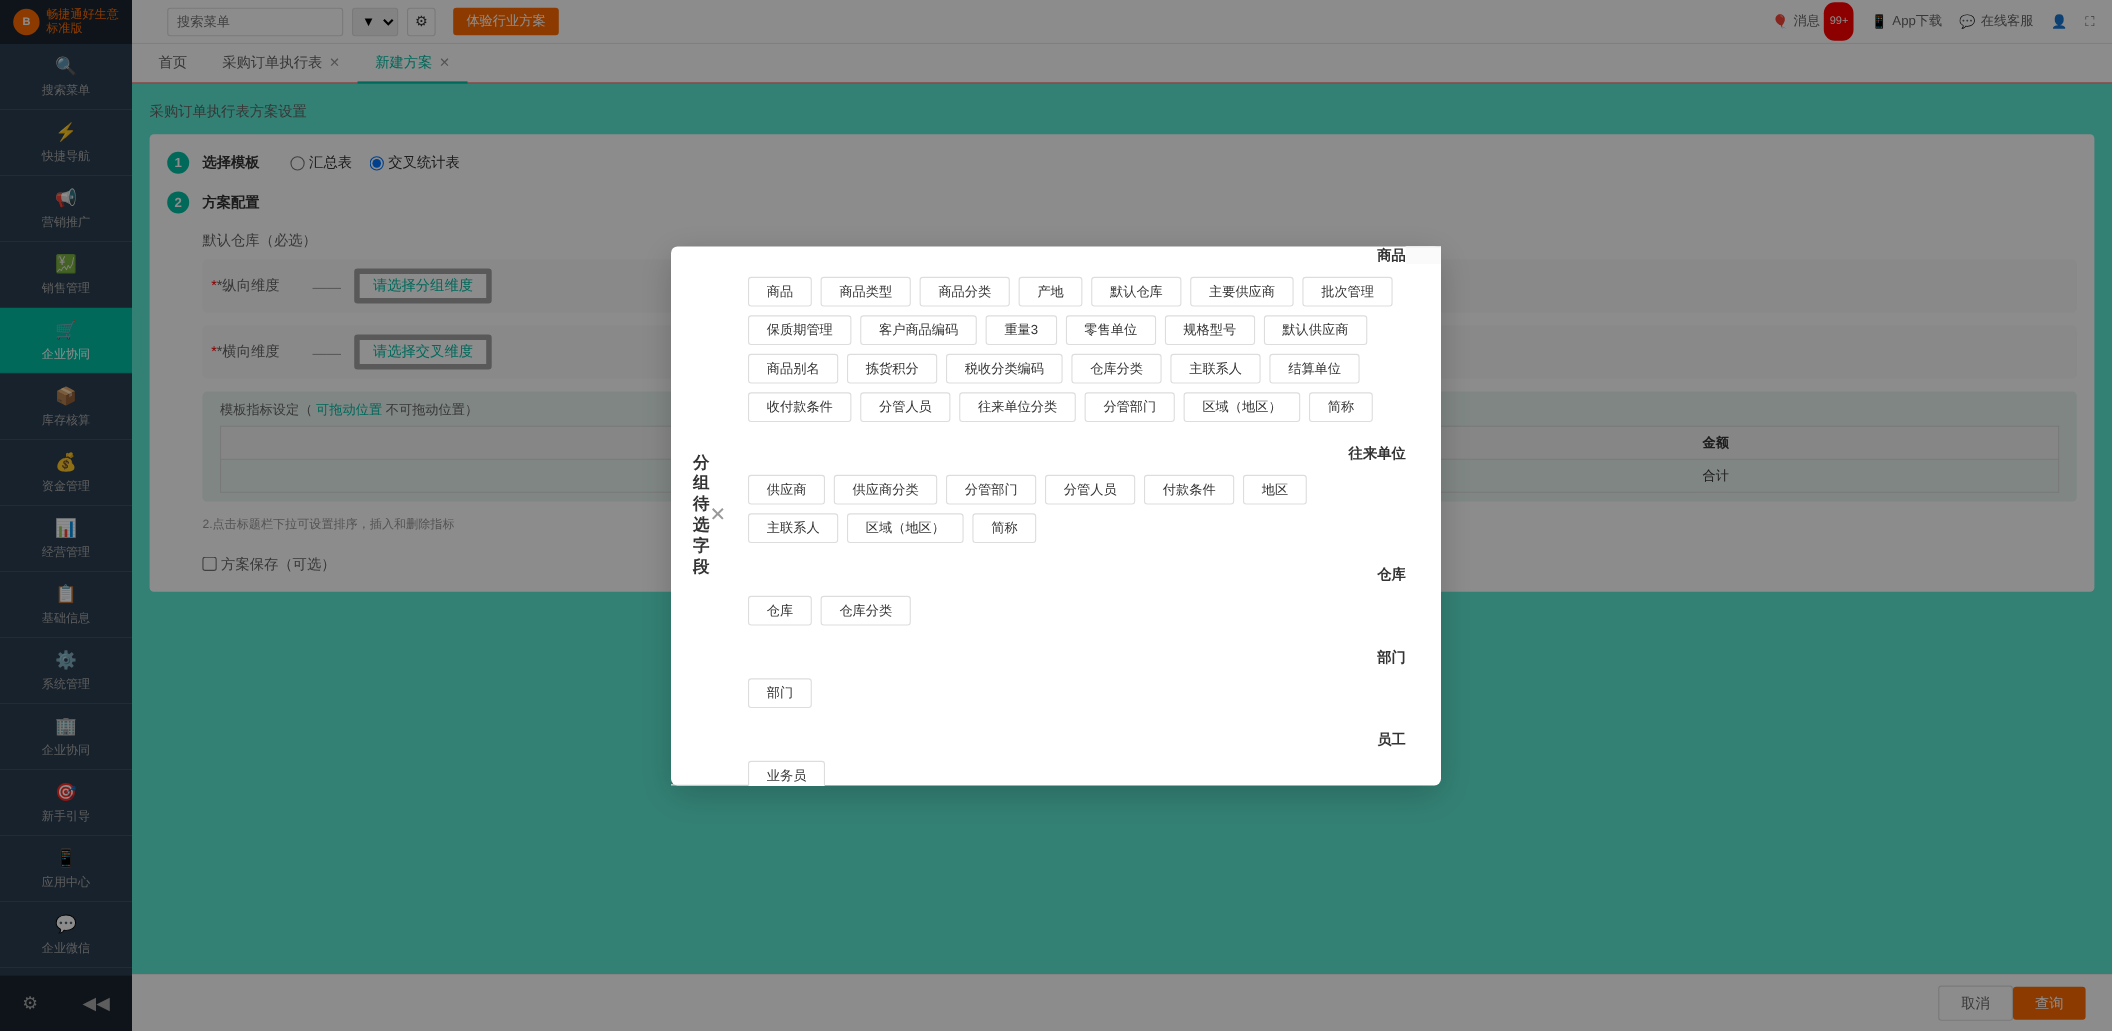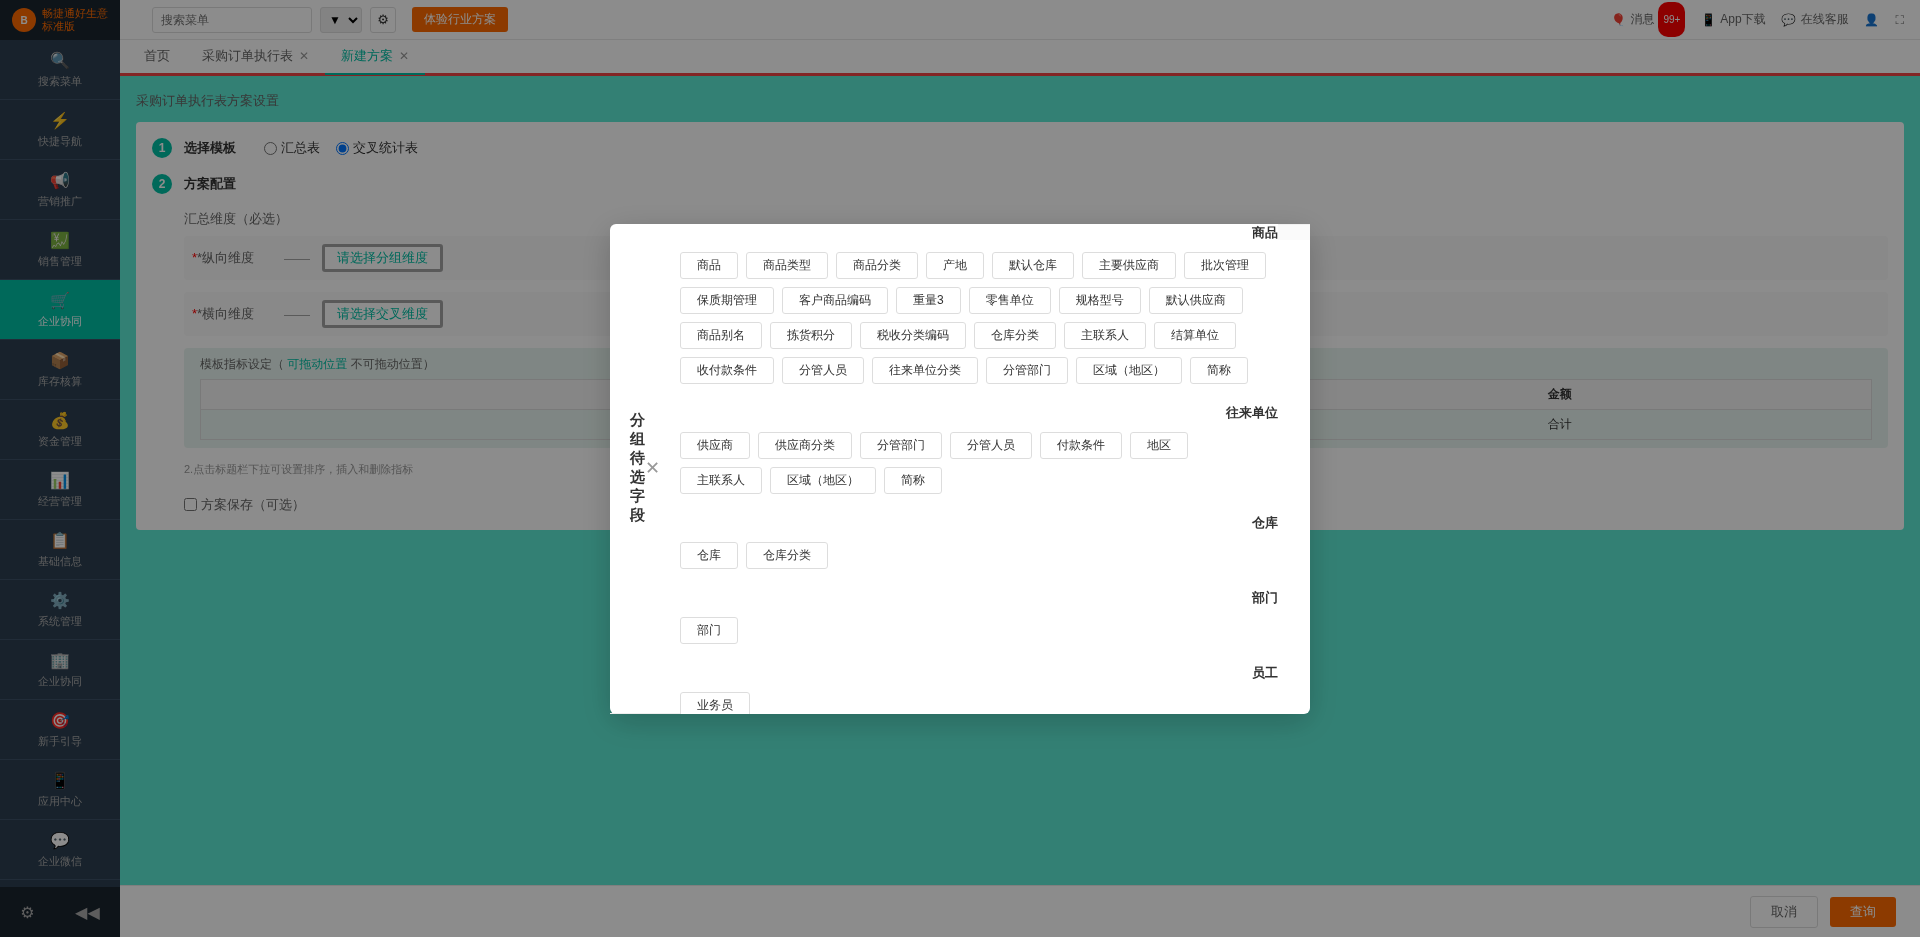--- a/index.html
+++ b/index.html
@@ -44,23 +44,23 @@
     }
     .badge {
       background: #f00; color: white; border-radius: 10px;
       padding: 12px 5px; font-size: 10px; min-width: 16px; text-align: center;
     }
 
     
     .tab-bar {
       height: 36px;
       background: #fff;
-      border-bottom: 3px solid #ef4444;
+      border-bottom: 1px solid #ef4444;
       display: flex;
-      align-items: center;
+      align-items: flex-start;
       padding: 0 8px;
       position: fixed;
       top: 40px; left: 120px; right: 0;
       z-index: 99;
     }
     .tab-item {
       height: 36px; display: flex; align-items: center; padding: 0 16px;
       font-size: 13px; cursor: pointer; border-bottom: 2px solid transparent;
       color: #666; gap: 6px;
     }
@@ -131,21 +131,21 @@
     .config-section { margin-left: 32px; }
     .section-label { font-size: 13px; color: #666; margin-bottom: 8px; }
 
     .dimension-row {
       display: flex; align-items: center; gap: 12px; margin-bottom: 12px; padding: 8px;
       background: #f9f9f9; border-radius: 4px;
     }
     .dimension-label { color: #666; font-size: 13px; min-width: 80px; }
     .dimension-value {
       color: #00bfa5; font-size: 13px; cursor: pointer;
-      border: 3px solid #a3a3a3; border-radius: 3px; padding: 2px 12px; background: #fff;
+      border: 5px solid #a3a3a3; border-radius: 3px; padding: 2px 12px; background: #fff;
     }
     .dim-arrow { color: #999; }
 
     .indicator-section {
       background: #e8f5f0;
       border-radius: 4px;
       padding: 8px 16px;
       margin-bottom: 8px;
     }
     .indicator-label { font-size: 12px; color: #666; margin-bottom: 6px; }
@@ -159,21 +159,21 @@
 
     .tips-section { font-size: 11px; color: #999; margin-top: 12px; line-height: 1.8; }
 
     .bottom-bar {
       position: fixed; bottom: 0; right: 0;
       left: 120px;
       height: 52px;
       background: #fff;
       border-top: 1px solid #e8e8e8;
       display: flex; align-items: center; justify-content: flex-end;
-      padding: 0 24px; gap: 12px;
+      padding: 0 24px; 
     }
     .btn-cancel {
       border: 1px solid #ddd; background: #fff; border-radius: 3px;
       padding: 6px 20px; cursor: pointer; font-size: 13px; color: #666;
     }
     .btn-confirm {
       background: #ff6b00; color: white; border: none; border-radius: 3px;
       padding: 6px 20px; cursor: pointer; font-size: 13px;
     }
     .save-check { display: flex; align-items: center; gap: 4px; font-size: 13px; color: #666; }
@@ -370,21 +370,21 @@
         </label>
       </div>
     </div>
 
     <div class="step-row">
       <div class="step-num">2</div>
       <span class="step-label">方案配置</span>
     </div>
 
     <div class="config-section">
-      <div class="section-label">汇总维度（必选）</div>
+      <div class="section-label">默认仓库（必选）</div>
 
       <div class="dimension-row">
         <span class="dimension-label">
           <span style="color:red;">*</span><span>*纵向维度</span>
         </span>
         <span class="dim-arrow">——</span>
         <span class="dimension-value">请选择分组维度</span>
       </div>
 
       <div class="dimension-row">

